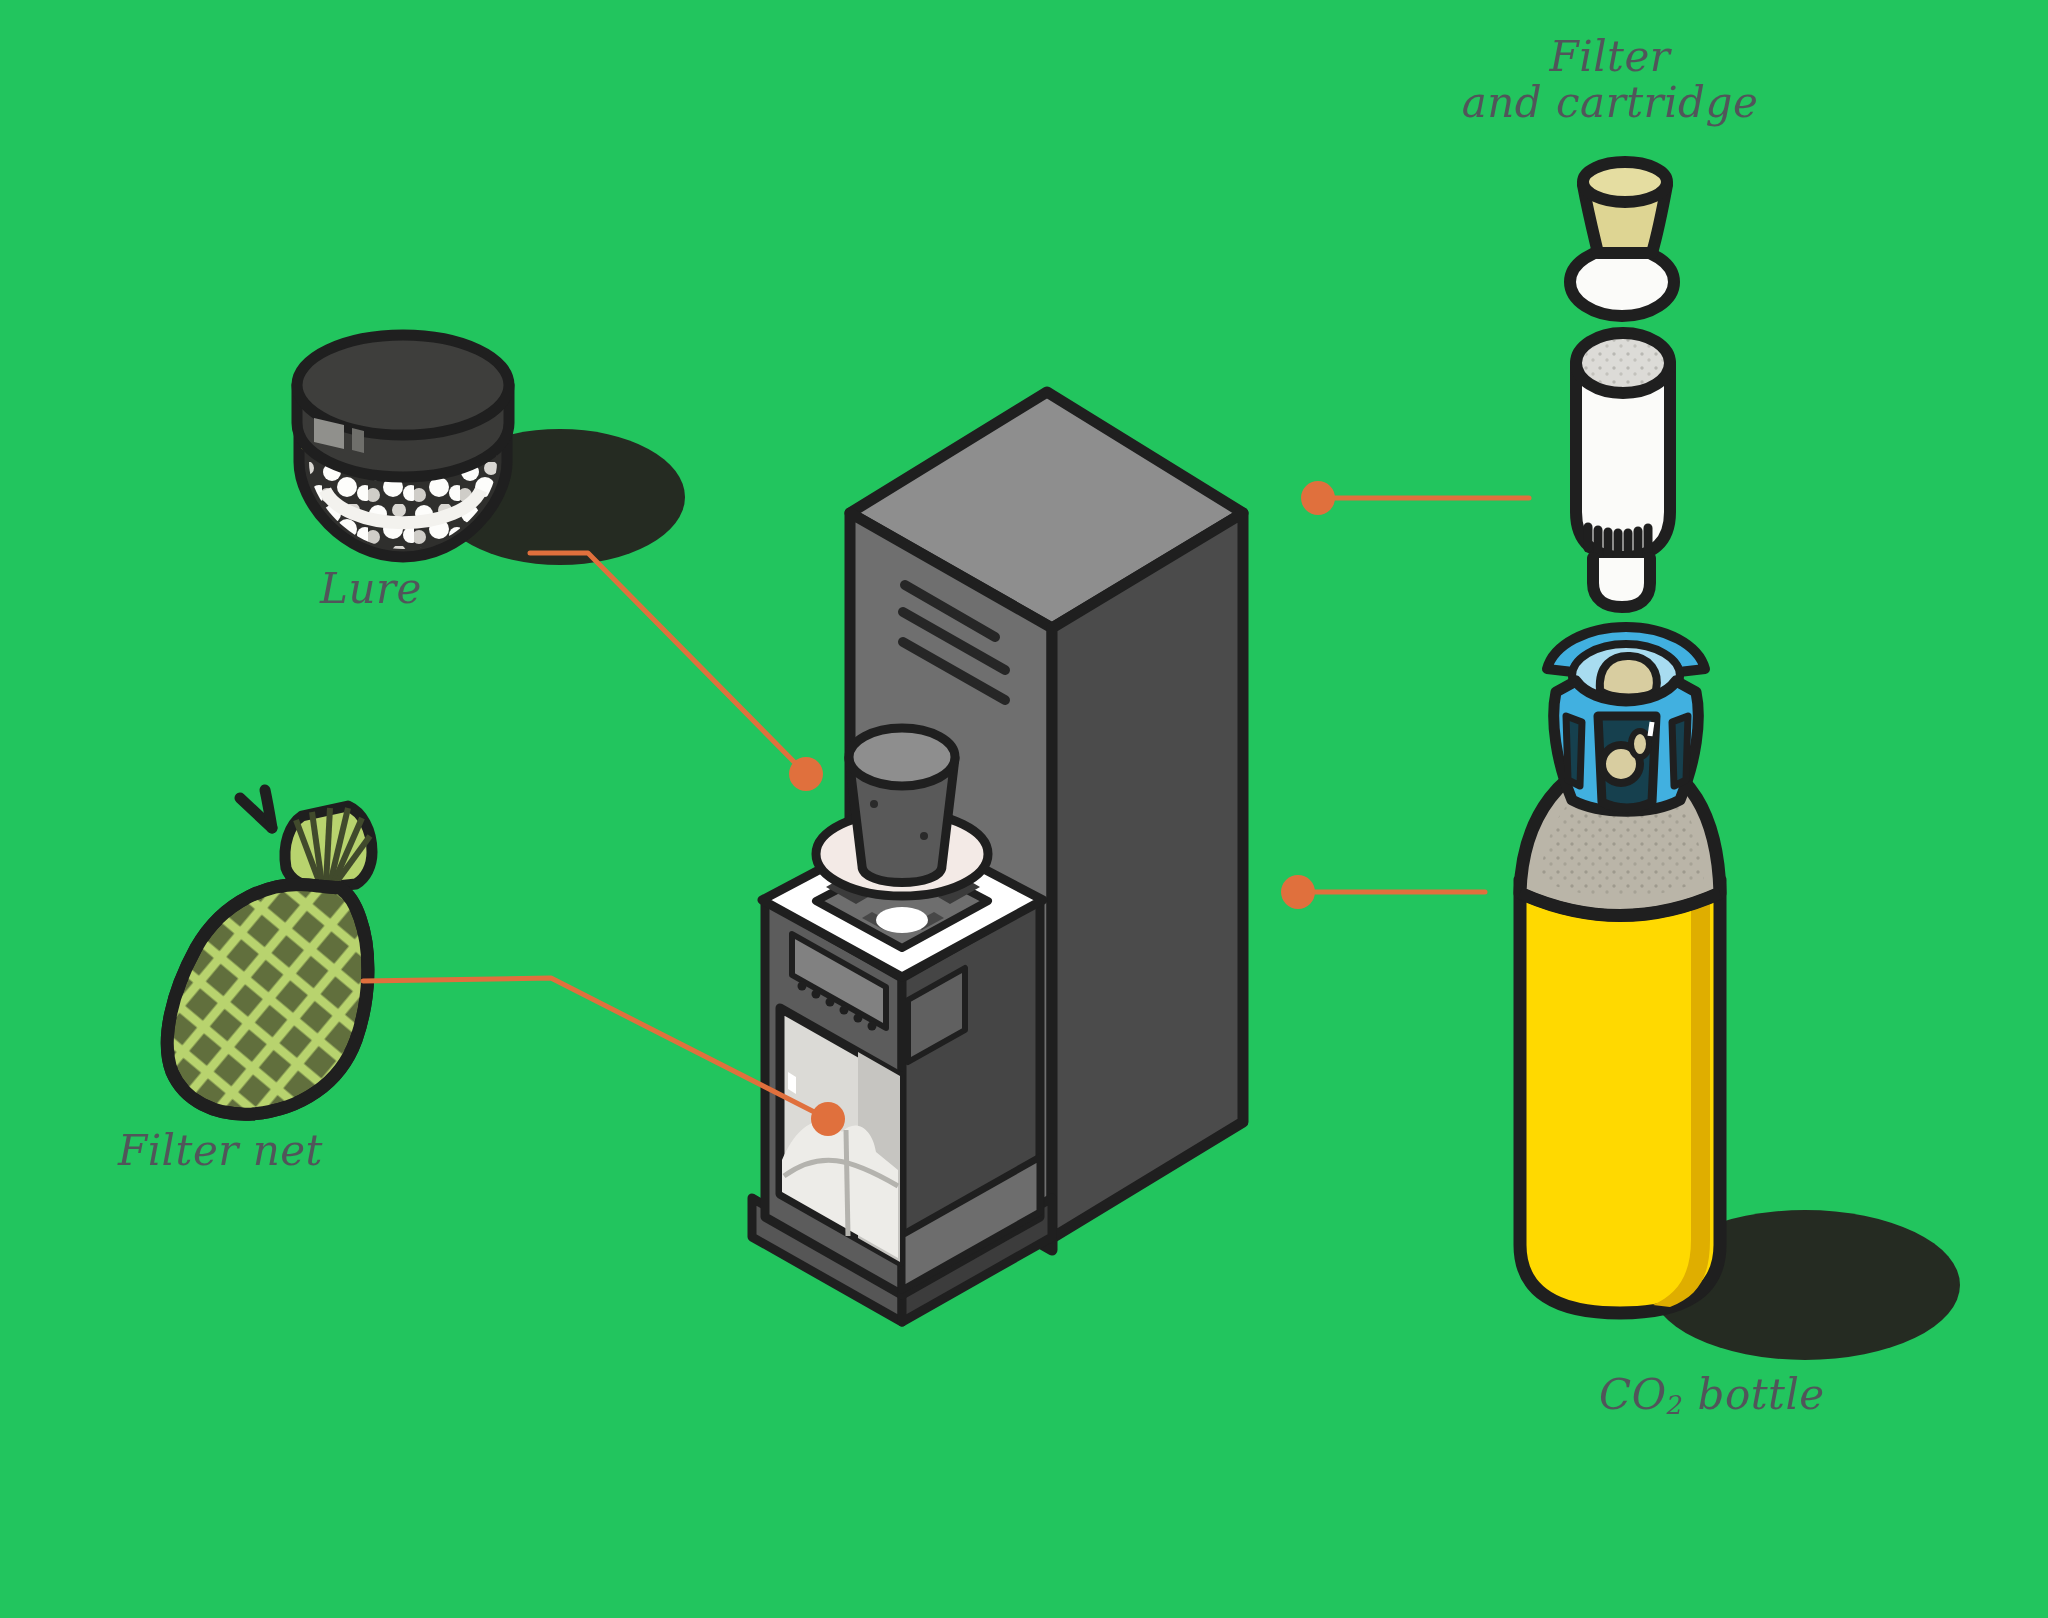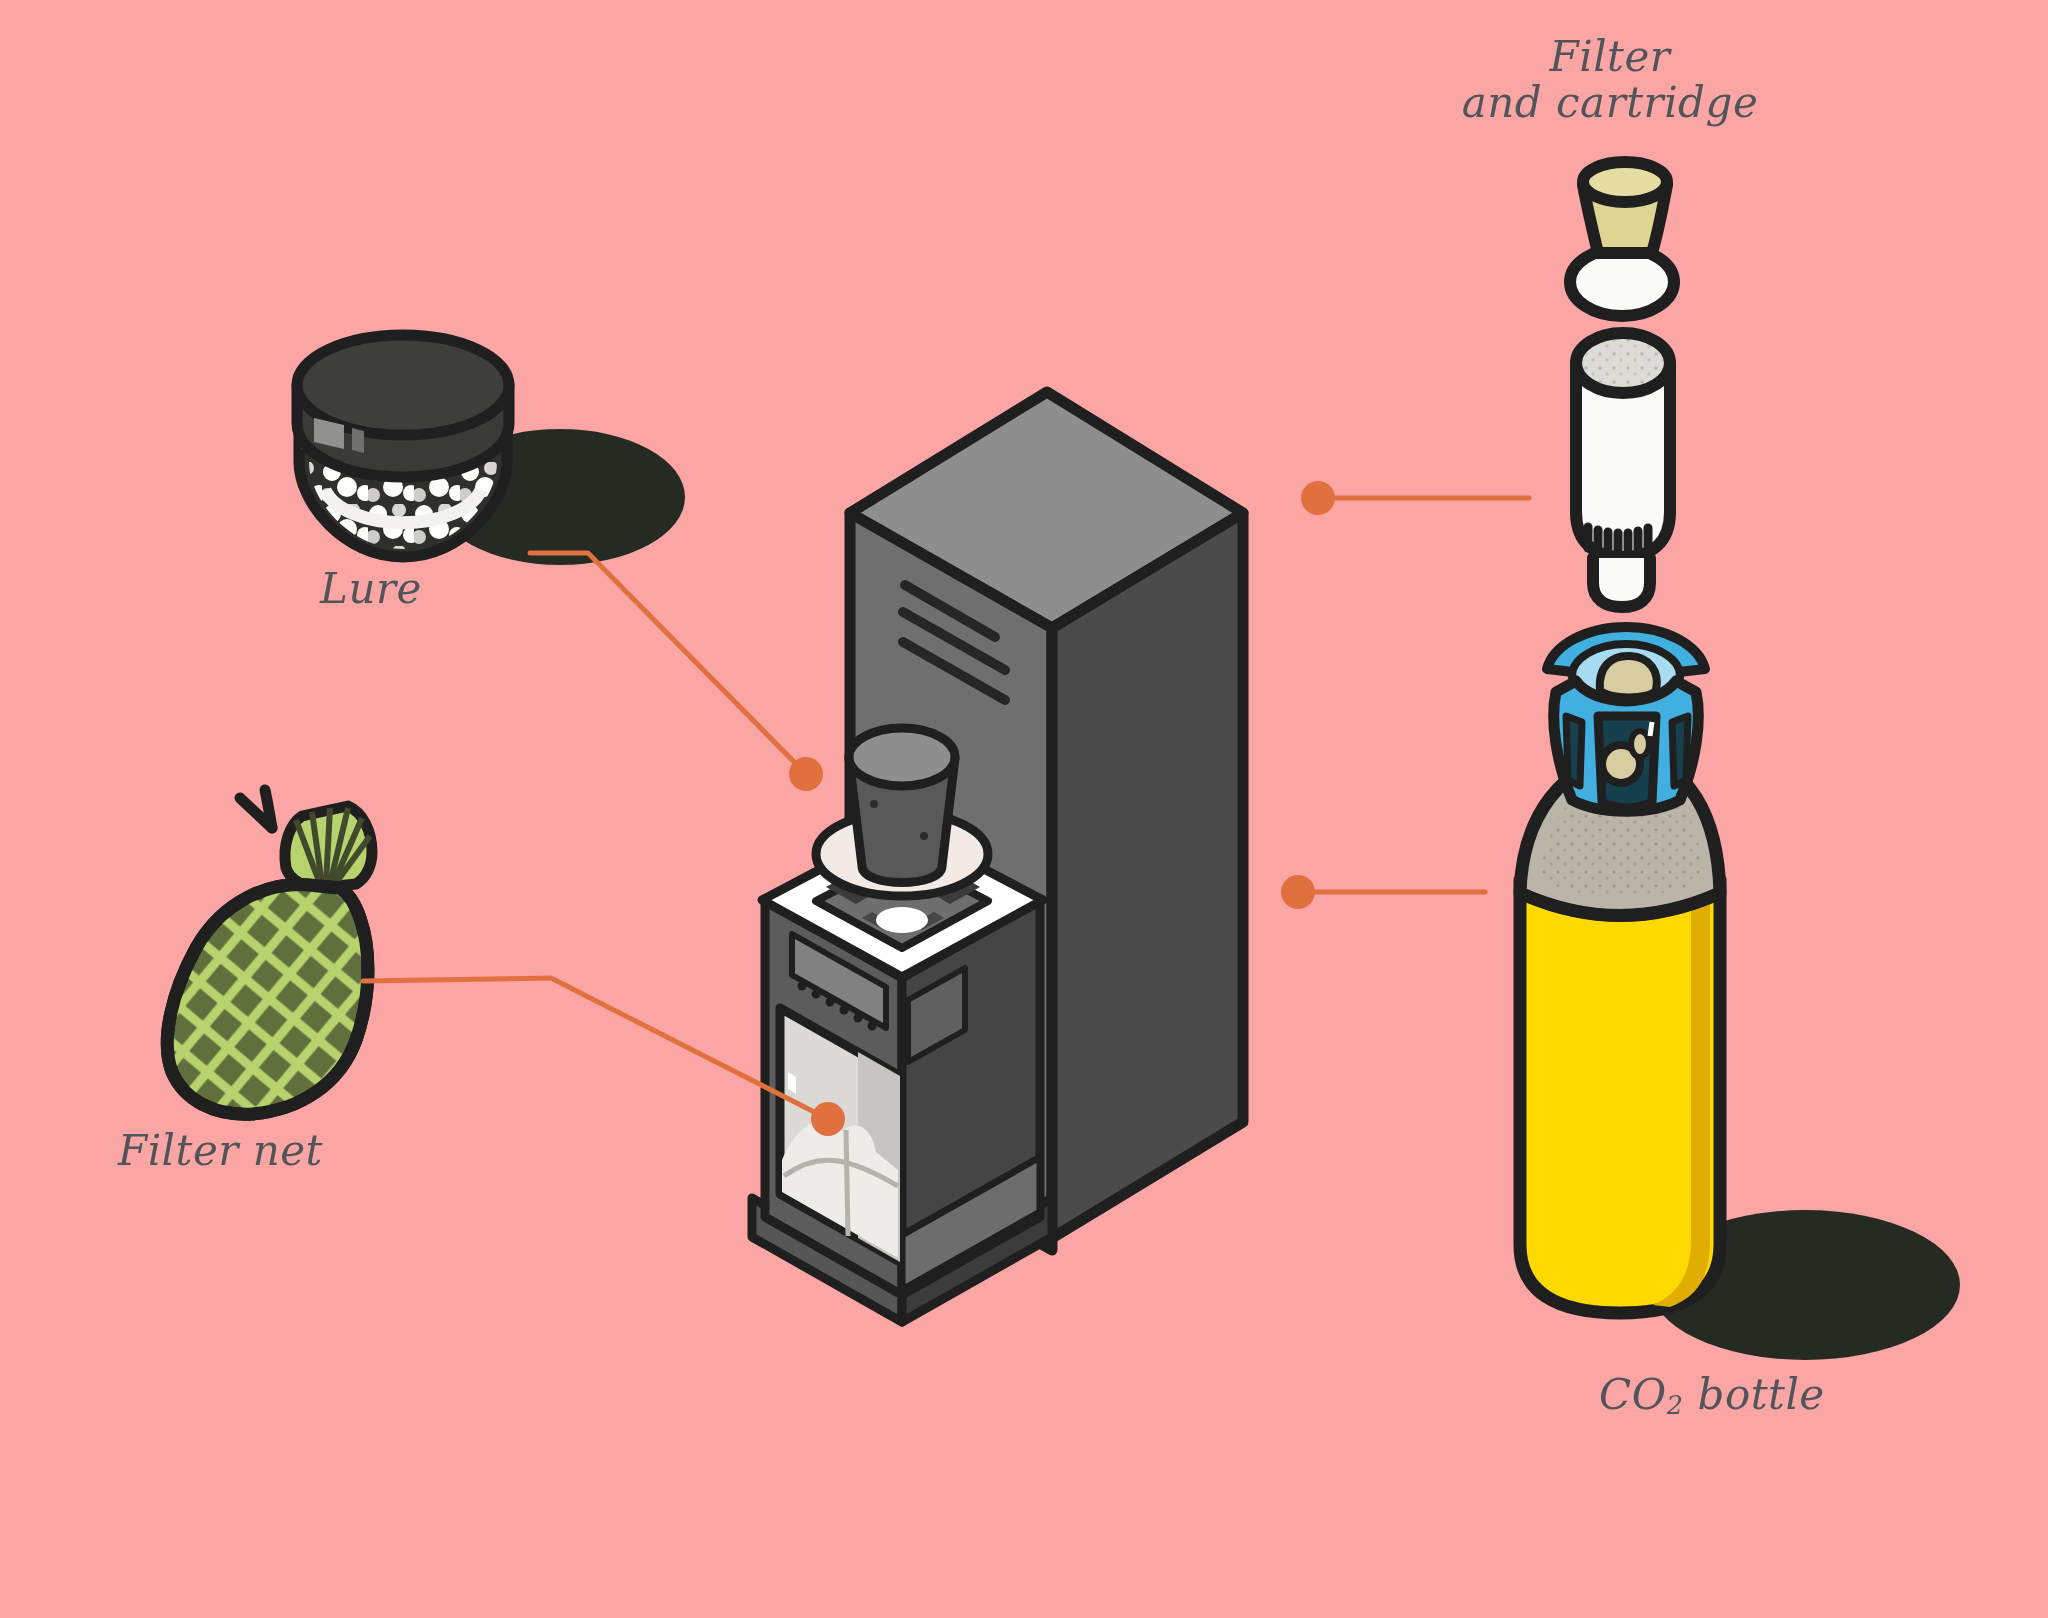--- a/index.html
+++ b/index.html
@@ -1,17 +1,17 @@
 <!DOCTYPE html>
 <html><head>
 <meta charset="utf-8">
 <style>
   html,body{margin:0;padding:0;}
   body{width:2048px;height:1618px;overflow:hidden;font-family:"DejaVu Serif",serif;}
-  .stage{position:relative;width:2048px;height:1618px;background:#fca5a5;}
+  .stage{position:relative;width:2048px;height:1618px;background:#22c55e;}
   .stage svg{position:absolute;left:0;top:0;}
   .part-label{
     position:absolute;
     font-family:"DejaVu Serif",serif;
     font-style:italic;
     color:#51555a;
     font-size:42px;
     line-height:46px;
     letter-spacing:0.5px;
     white-space:nowrap;

